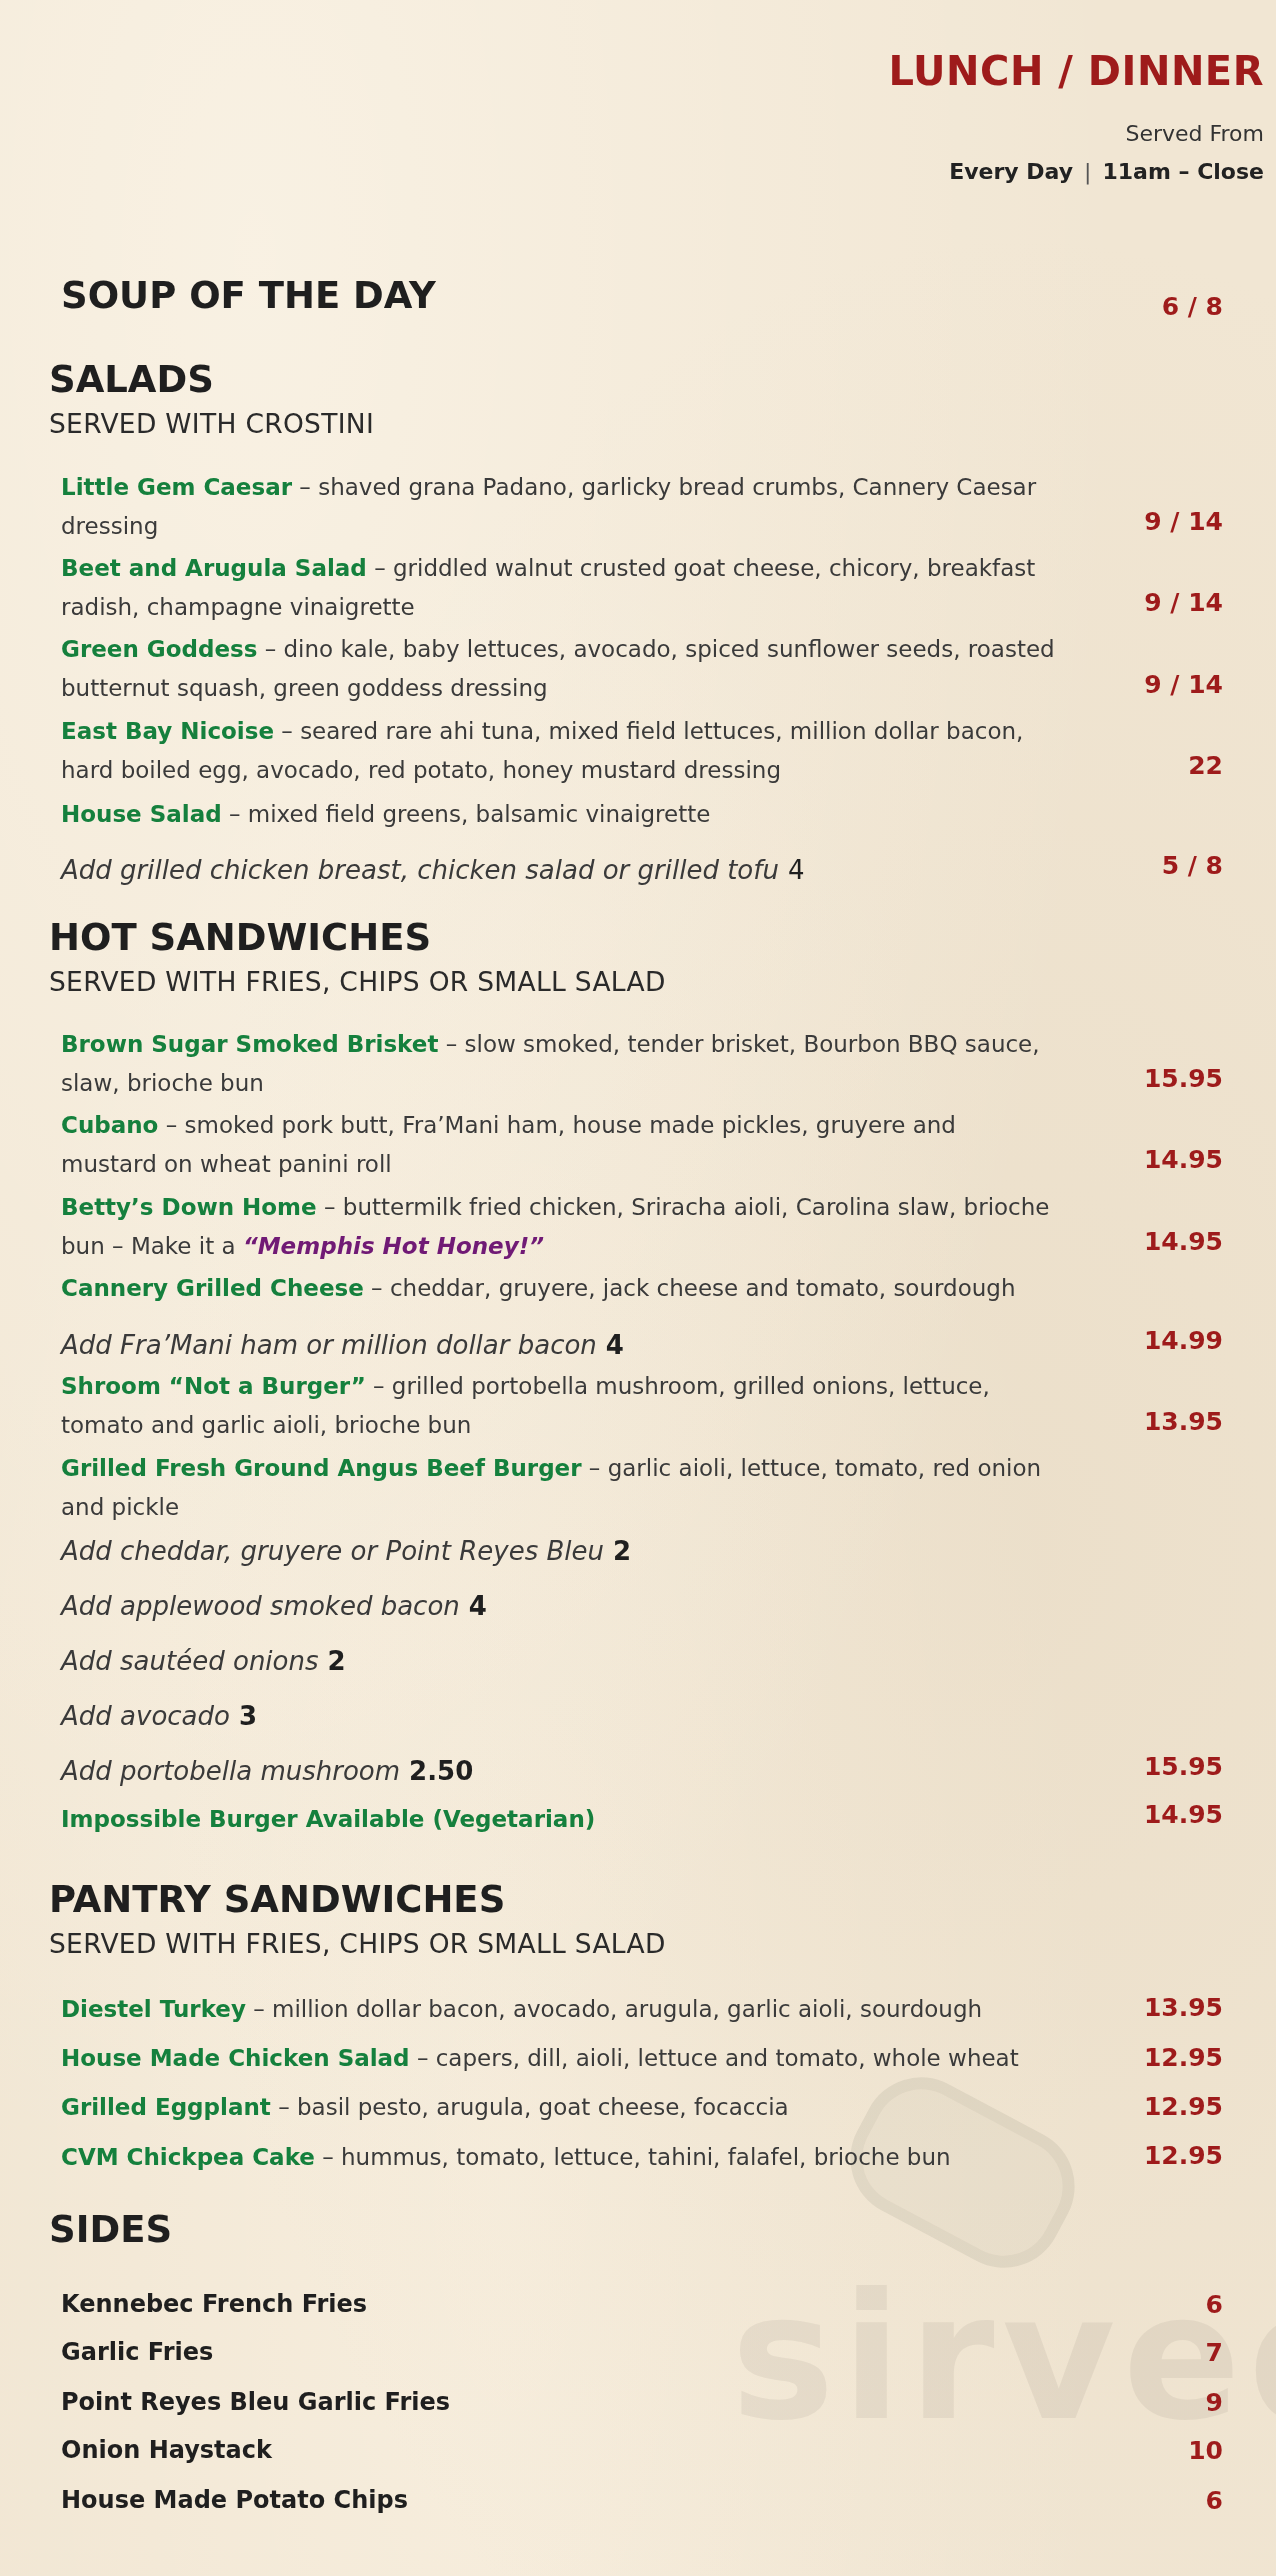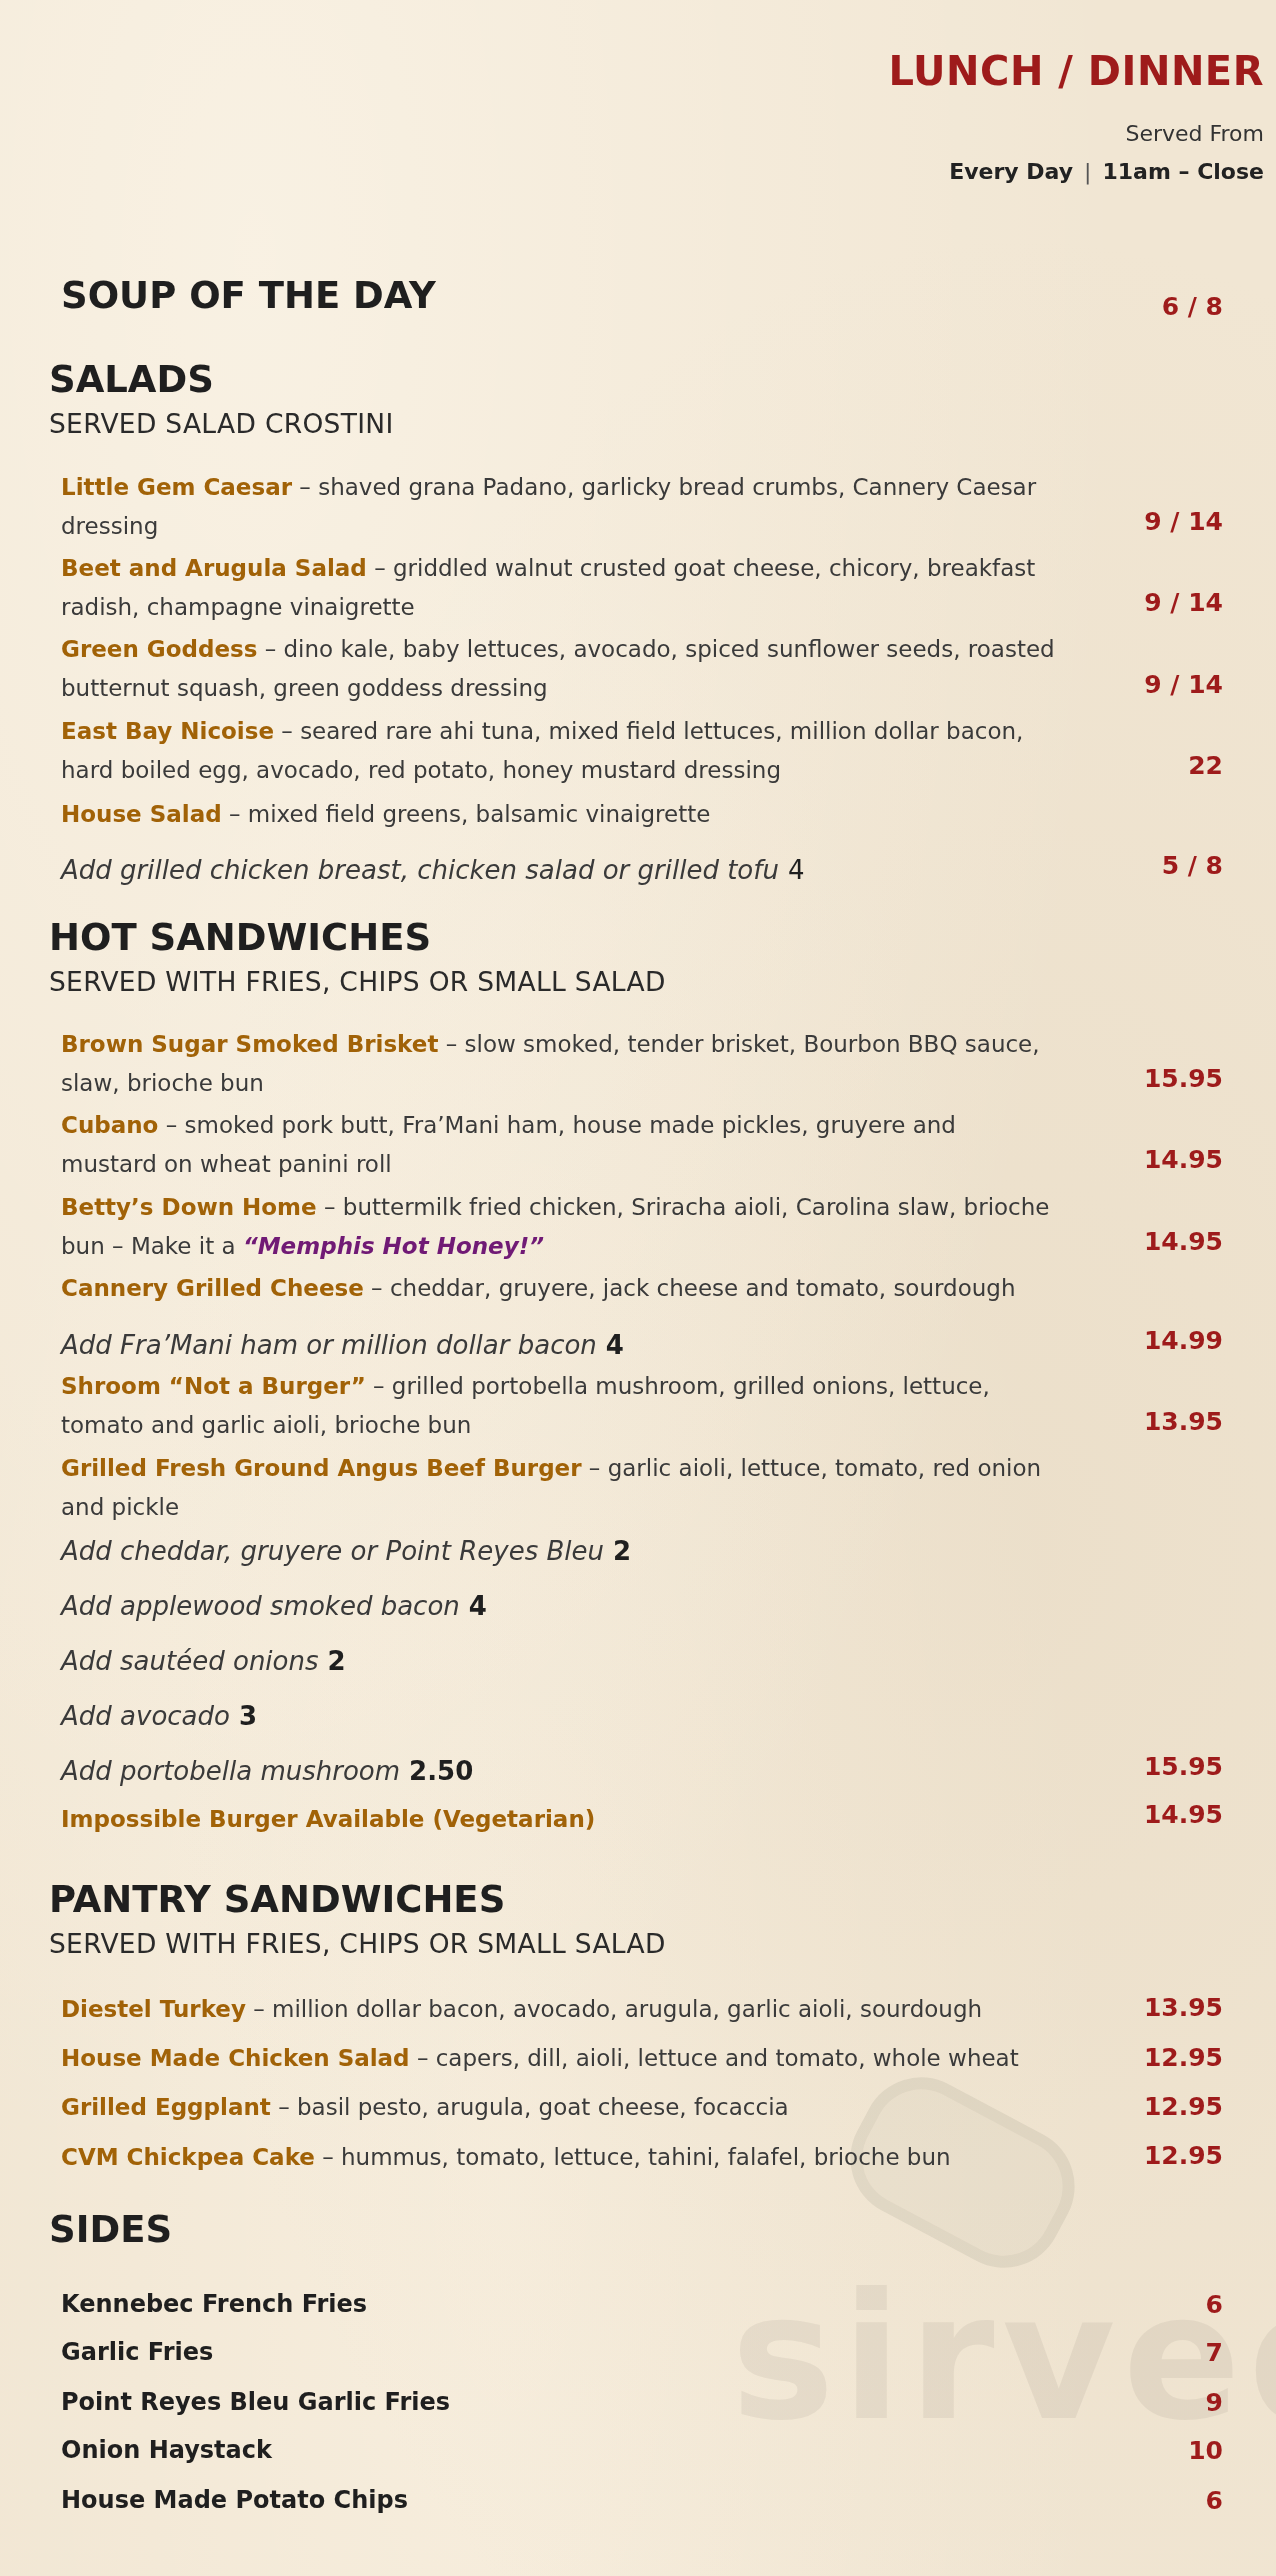--- a/index.html
+++ b/index.html
@@ -52,21 +52,21 @@
     text-align: right;
   }
   .item {
     position: absolute;
     left: 61px;
     width: 1014px;
     font-size: 23px;
     line-height: 39px;
     color: #333;
   }
-  .item .name { font-weight: bold; color: #a16207; }
+  .item .name { font-weight: bold; color: #15803d; }
   .item .desc { color: #3a3a3a; }
   .item .em { font-weight: bold; font-style: italic; color: #701a75; }
   .addon {
     position: absolute;
     left: 61px;
     font-size: 26px;
     font-style: italic;
     color: #3a3a3a;
   }
   .addon .amt { font-style: normal; font-weight: bold; color: #1f1f1f; padding-left: 9px; }
@@ -110,21 +110,21 @@
     <div class="served-from">Served From</div>
     <div class="hours">
       <span>Every Day</span><span class="sep">|</span><span>11am – Close</span>
     </div>
   </div>
 
   <div class="abs section-title" style="left:61px; top:274px;">SOUP OF THE DAY</div>
   <div class="price" style="top:292px;">6 / 8</div>
 
   <div class="abs section-title" style="top:358px;">SALADS</div>
-  <div class="abs section-sub" style="top:408px;">SERVED SALAD CROSTINI</div>
+  <div class="abs section-sub" style="top:408px;">SERVED WITH CROSTINI</div>
 
   <div class="item" style="top:468px; width:1005px;">
     <span class="name">Little Gem Caesar</span><span class="desc"> – shaved grana Padano, garlicky bread crumbs, Cannery Caesar dressing</span>
   </div>
   <div class="price" style="top:507px;">9 / 14</div>
 
   <div class="item" style="top:549px; width:1005px;">
     <span class="name">Beet and Arugula Salad</span><span class="desc"> – griddled walnut crusted goat cheese, chicory, breakfast radish, champagne vinaigrette</span>
   </div>
   <div class="price" style="top:588px;">9 / 14</div>

